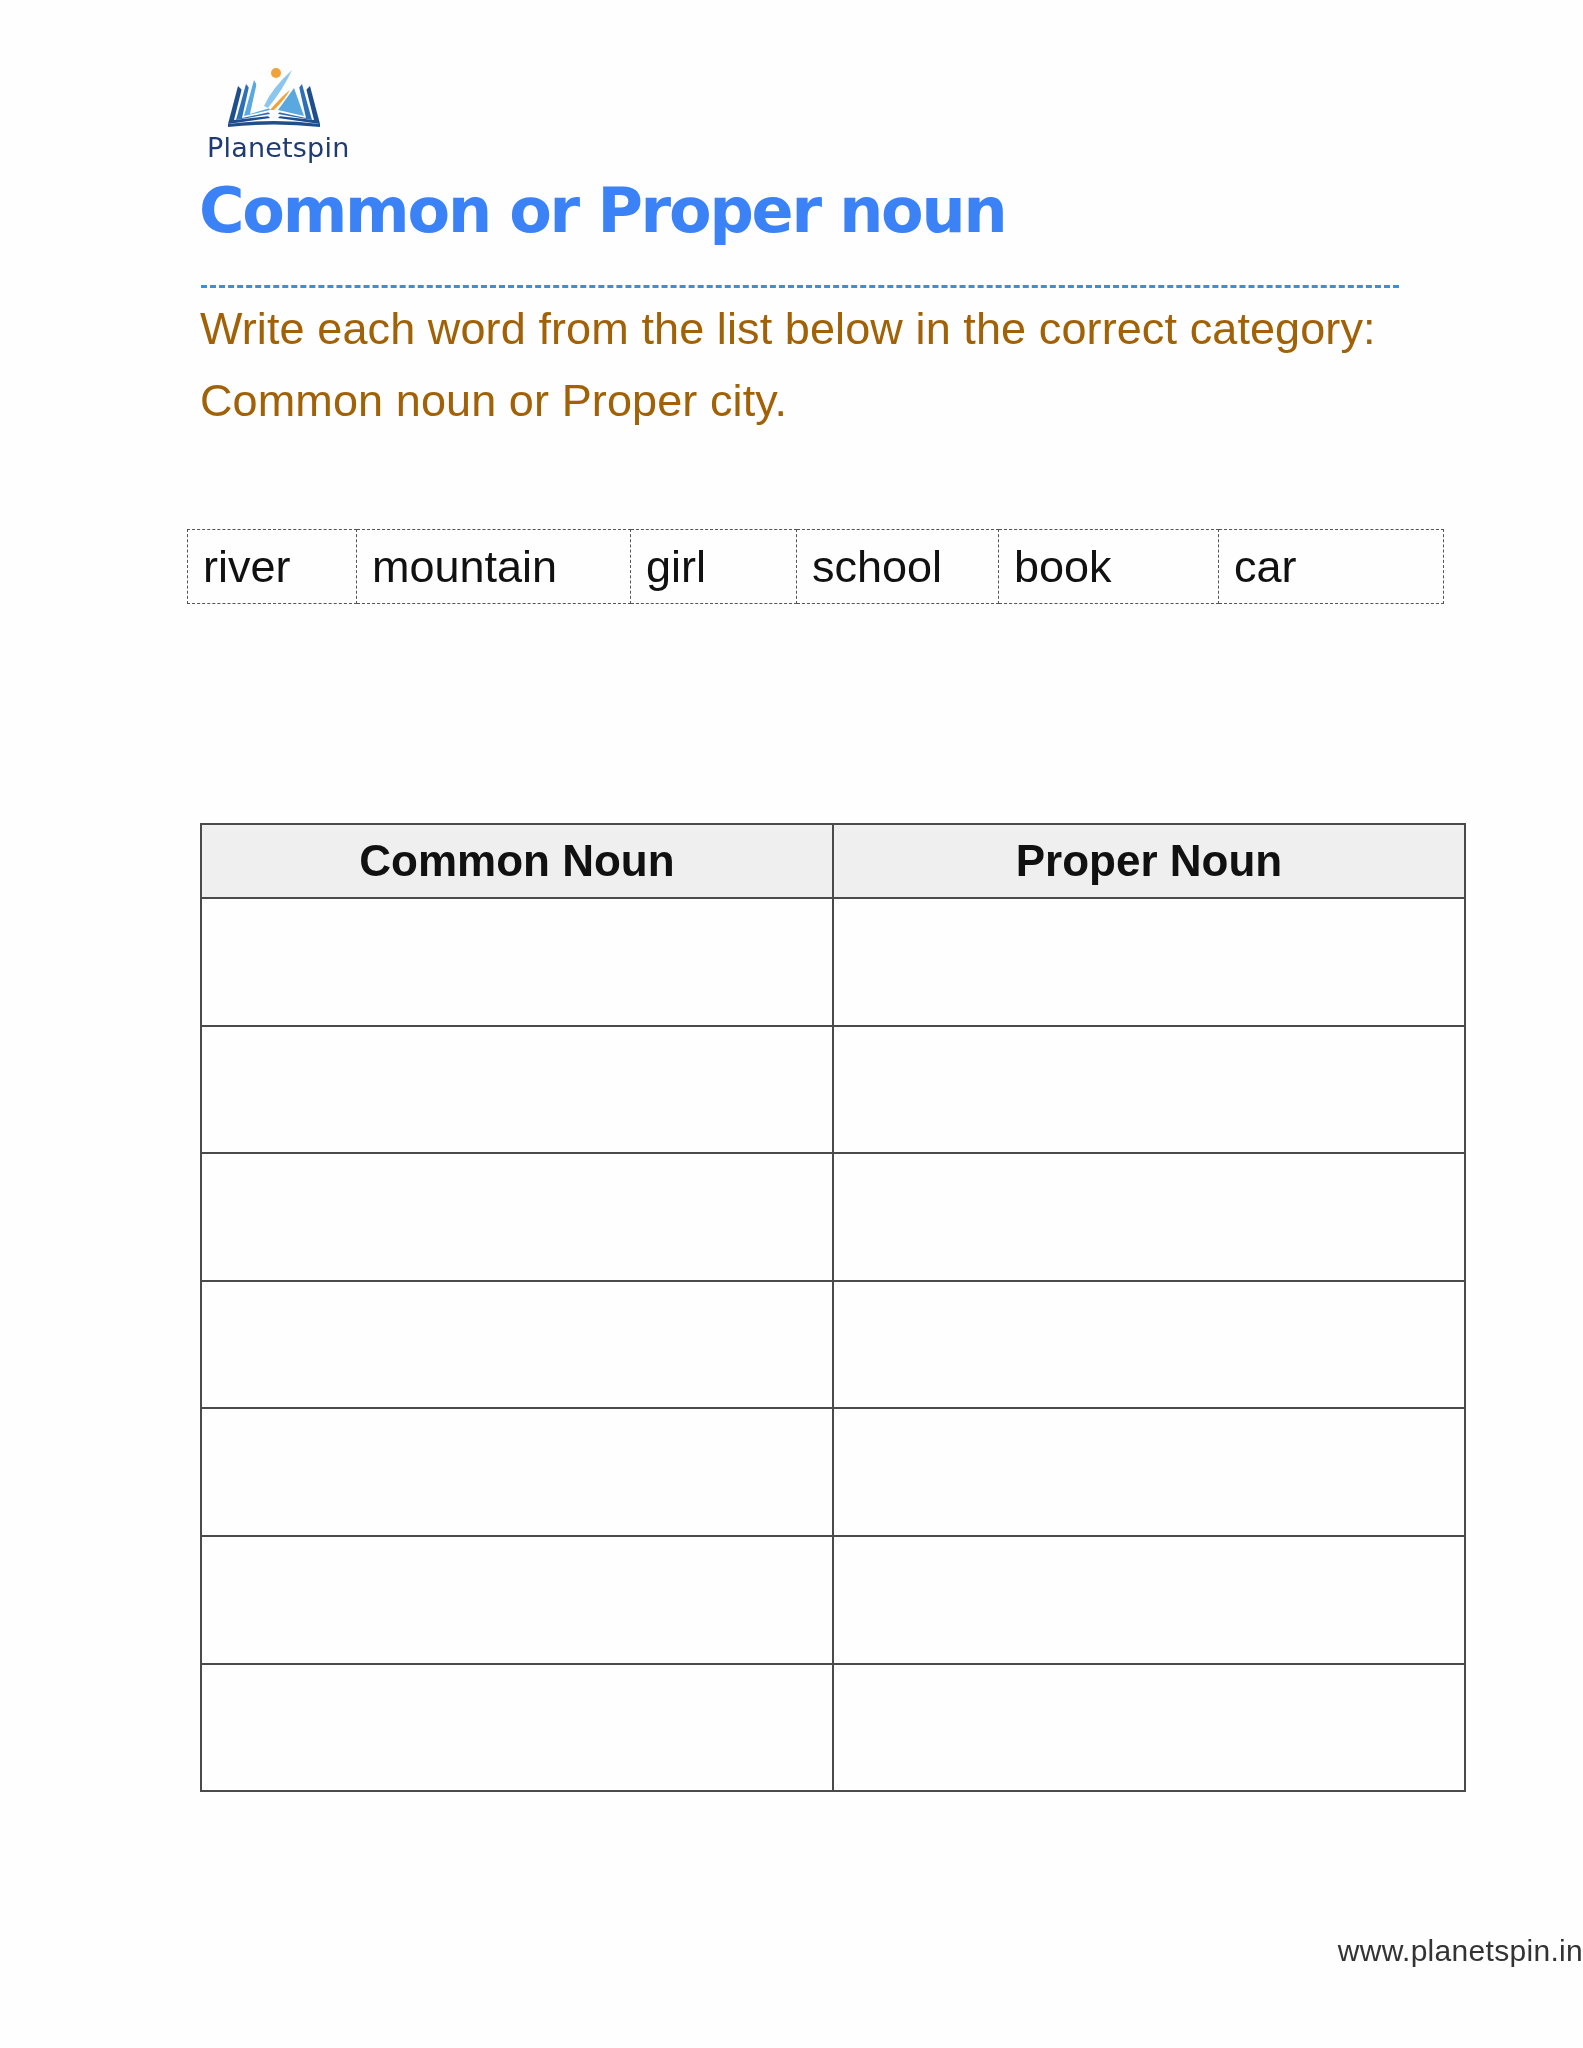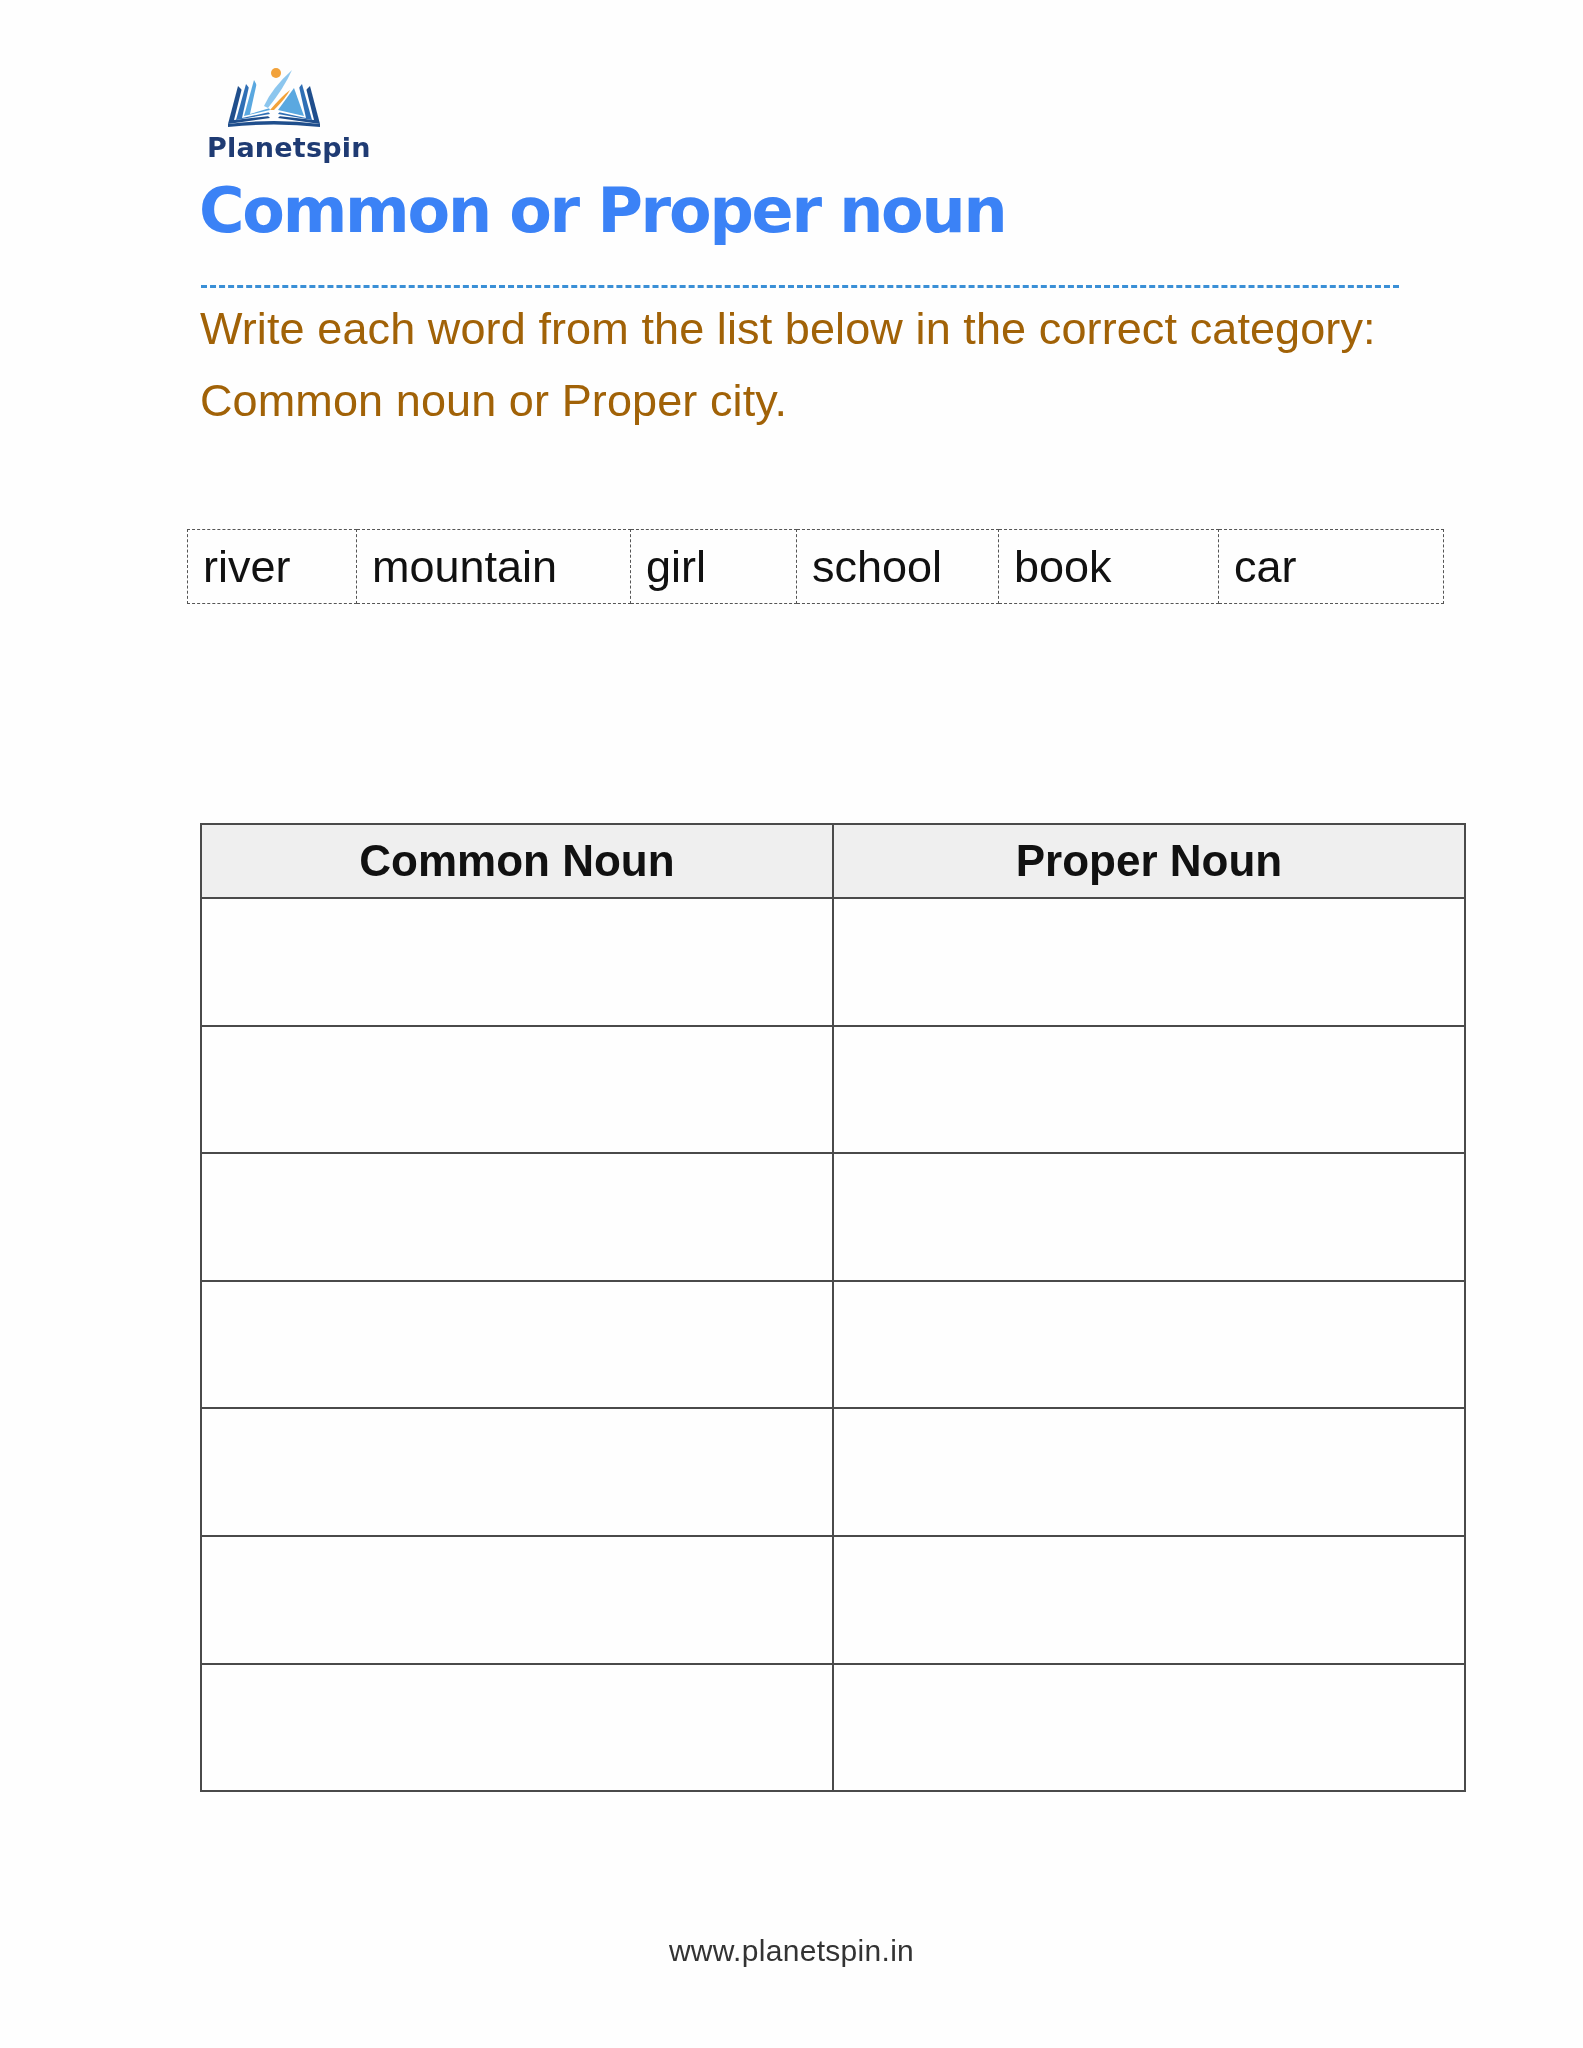--- a/index.html
+++ b/index.html
@@ -1,36 +1,36 @@
 <!DOCTYPE html>
 <html><head>
 <meta charset="utf-8">
 <style>
   * { box-sizing: border-box; margin: 0; padding: 0; }
   html, body { width: 1583px; height: 2048px; background: #fefefe; overflow: hidden; }
   body { position: relative; font-family: "Liberation Sans", "DejaVu Sans", sans-serif; color: #000; }
 
   .logo { position: absolute; left: 200px; top: 66px; width: 150px; height: 100px; }
   .logo svg { position: absolute; left: 24px; top: 0; width: 100px; height: 62px; }
-  .logo-text { position: absolute; left: 7px; top: 66px; font-size: 27px; font-weight: bold; color: #1f3b73; letter-spacing: 0.2px; font-family: "DejaVu Sans", sans-serif; }
+  .logo-text { position: absolute; left: 7px; top: 66px; font-size: 27px; font-weight: normal; color: #1f3b73; letter-spacing: 0.2px; font-family: "DejaVu Sans", sans-serif; }
 
   .title { position: absolute; left: 199px; top: 180px; font-size: 62px; color: #3b82f6; font-family: "DejaVu Sans", sans-serif; letter-spacing: -2.2px; line-height: 1; white-space: nowrap; }
   .title-rule { position: absolute; left: 201px; top: 285px; width: 1198px; height: 0; border-top: 3px dashed #3a8fd6; }
 
   .instructions { position: absolute; left: 200px; top: 293px; width: 1300px; font-size: 45px; line-height: 72px; color: #a16207; letter-spacing: 0.1px; }
   .instructions div { white-space: nowrap; }
 
   .word-table { position: absolute; left: 187px; top: 529px; border-collapse: collapse; }
   .word-table td { border: 1.5px dashed #555; height: 73.5px; padding: 0 0 0 15px; font-size: 45px; color: #111; vertical-align: middle; line-height: 1; white-space: nowrap; }
 
   .sort-table { position: absolute; left: 200px; top: 823px; width: 1266px; border-collapse: collapse; }
   .sort-table th { background: #efefef; border: 2px solid #4a4a4a; height: 74px; font-size: 44px; font-weight: bold; text-align: center; color: #111; width: 50%; }
   .sort-table td { border: 2px solid #4a4a4a; height: 127.6px; background: #fefefe; }
 
-  .footer { position: absolute; left: 0; width: 1583px; top: 1934px; text-align: center; font-size: 30px; color: #333; letter-spacing: 0.3px; }
+  .footer { position: absolute; left: 0; width: 1583px; top: 1934px; text-align: right; font-size: 30px; color: #333; letter-spacing: 0.3px; }
 </style>
 </head>
 <body>
 
 <div class="logo">
   <svg viewBox="0 0 100 62">
 
     <path d="M4 58 L14 20 L46 52 Z" fill="#1f4e8c"></path>
     <path d="M10 54 L18 22 L46 50 Z" fill="#fff"></path>
     <path d="M12 54 L22 18 L46 48 Z" fill="#2f6fb5"></path>

